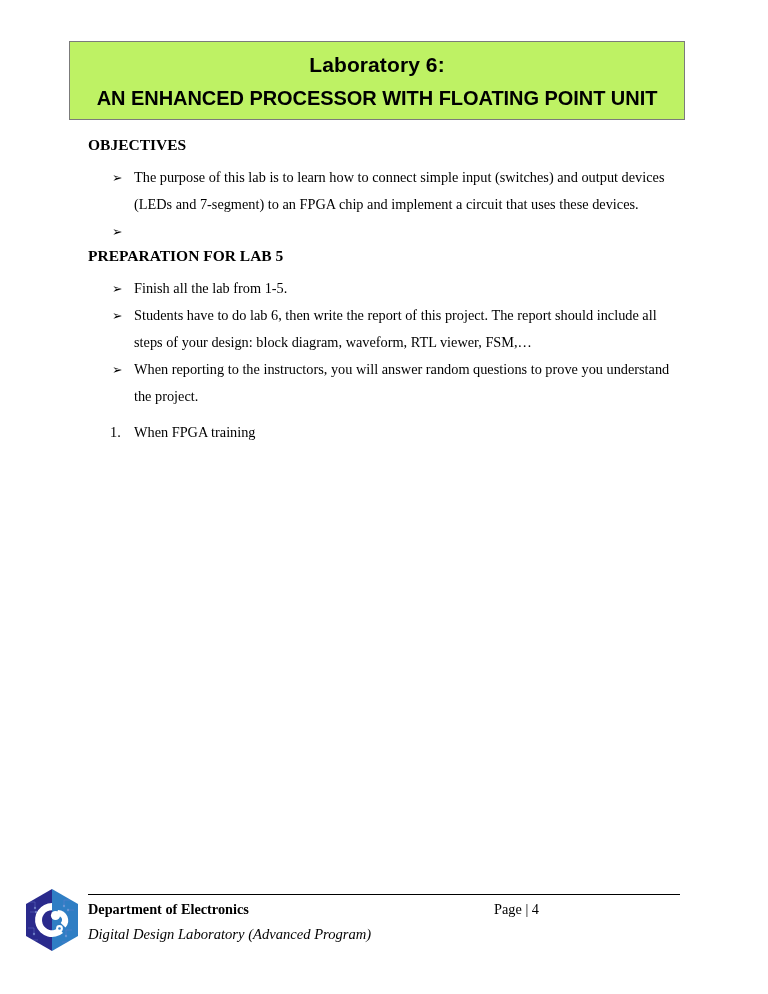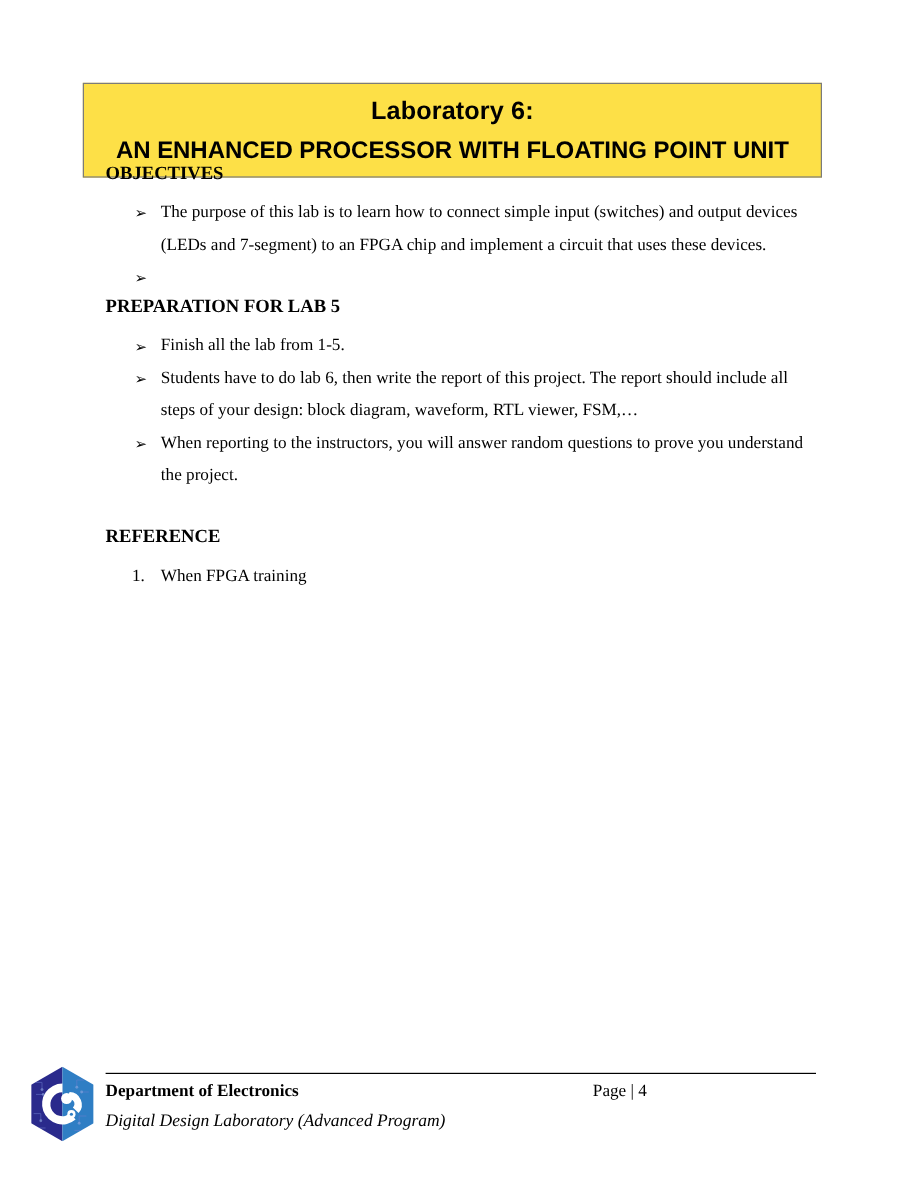--- a/index.html
+++ b/index.html
@@ -18,26 +18,25 @@
 
   
   .title-box {
     position: absolute;
     left: 69px;
     top: 41px;
     width: 616px;
     height: 79px;
     box-sizing: border-box;
     border: 1px solid #7b7b7b;
-    background: #fde047;
+    background: #bef264;
     display: flex;
     flex-direction: column;
     align-items: center;
     justify-content: center;
-    margin-top: 28px;
   }
   .title-line1 {
     font-family: "Liberation Sans", "DejaVu Sans", sans-serif;
     font-weight: bold;
     font-size: 21px;
     line-height: 26px;
     letter-spacing: 0.1px;
     text-align: center;
   }
   .title-line2 {
@@ -192,21 +191,20 @@
     <li>
       <span class="arrow-bullet">➢</span>
       <span>Students have to do lab 6, then write the report of this project. The report should include all steps of your design: block diagram, waveform, RTL viewer, FSM,…</span>
     </li>
     <li>
       <span class="arrow-bullet">➢</span>
       <span>When reporting to the instructors, you will answer random questions to prove you understand the project.</span>
     </li>
   </ul>
 
-  <h2 class="section-heading heading-reference">REFERENCE</h2>
   <ol class="num-list">
     <li>
       <span class="num-marker">1.</span>
       <span>When FPGA training</span>
     </li>
   </ol>
 
 </div>
 
 <div class="footer">

